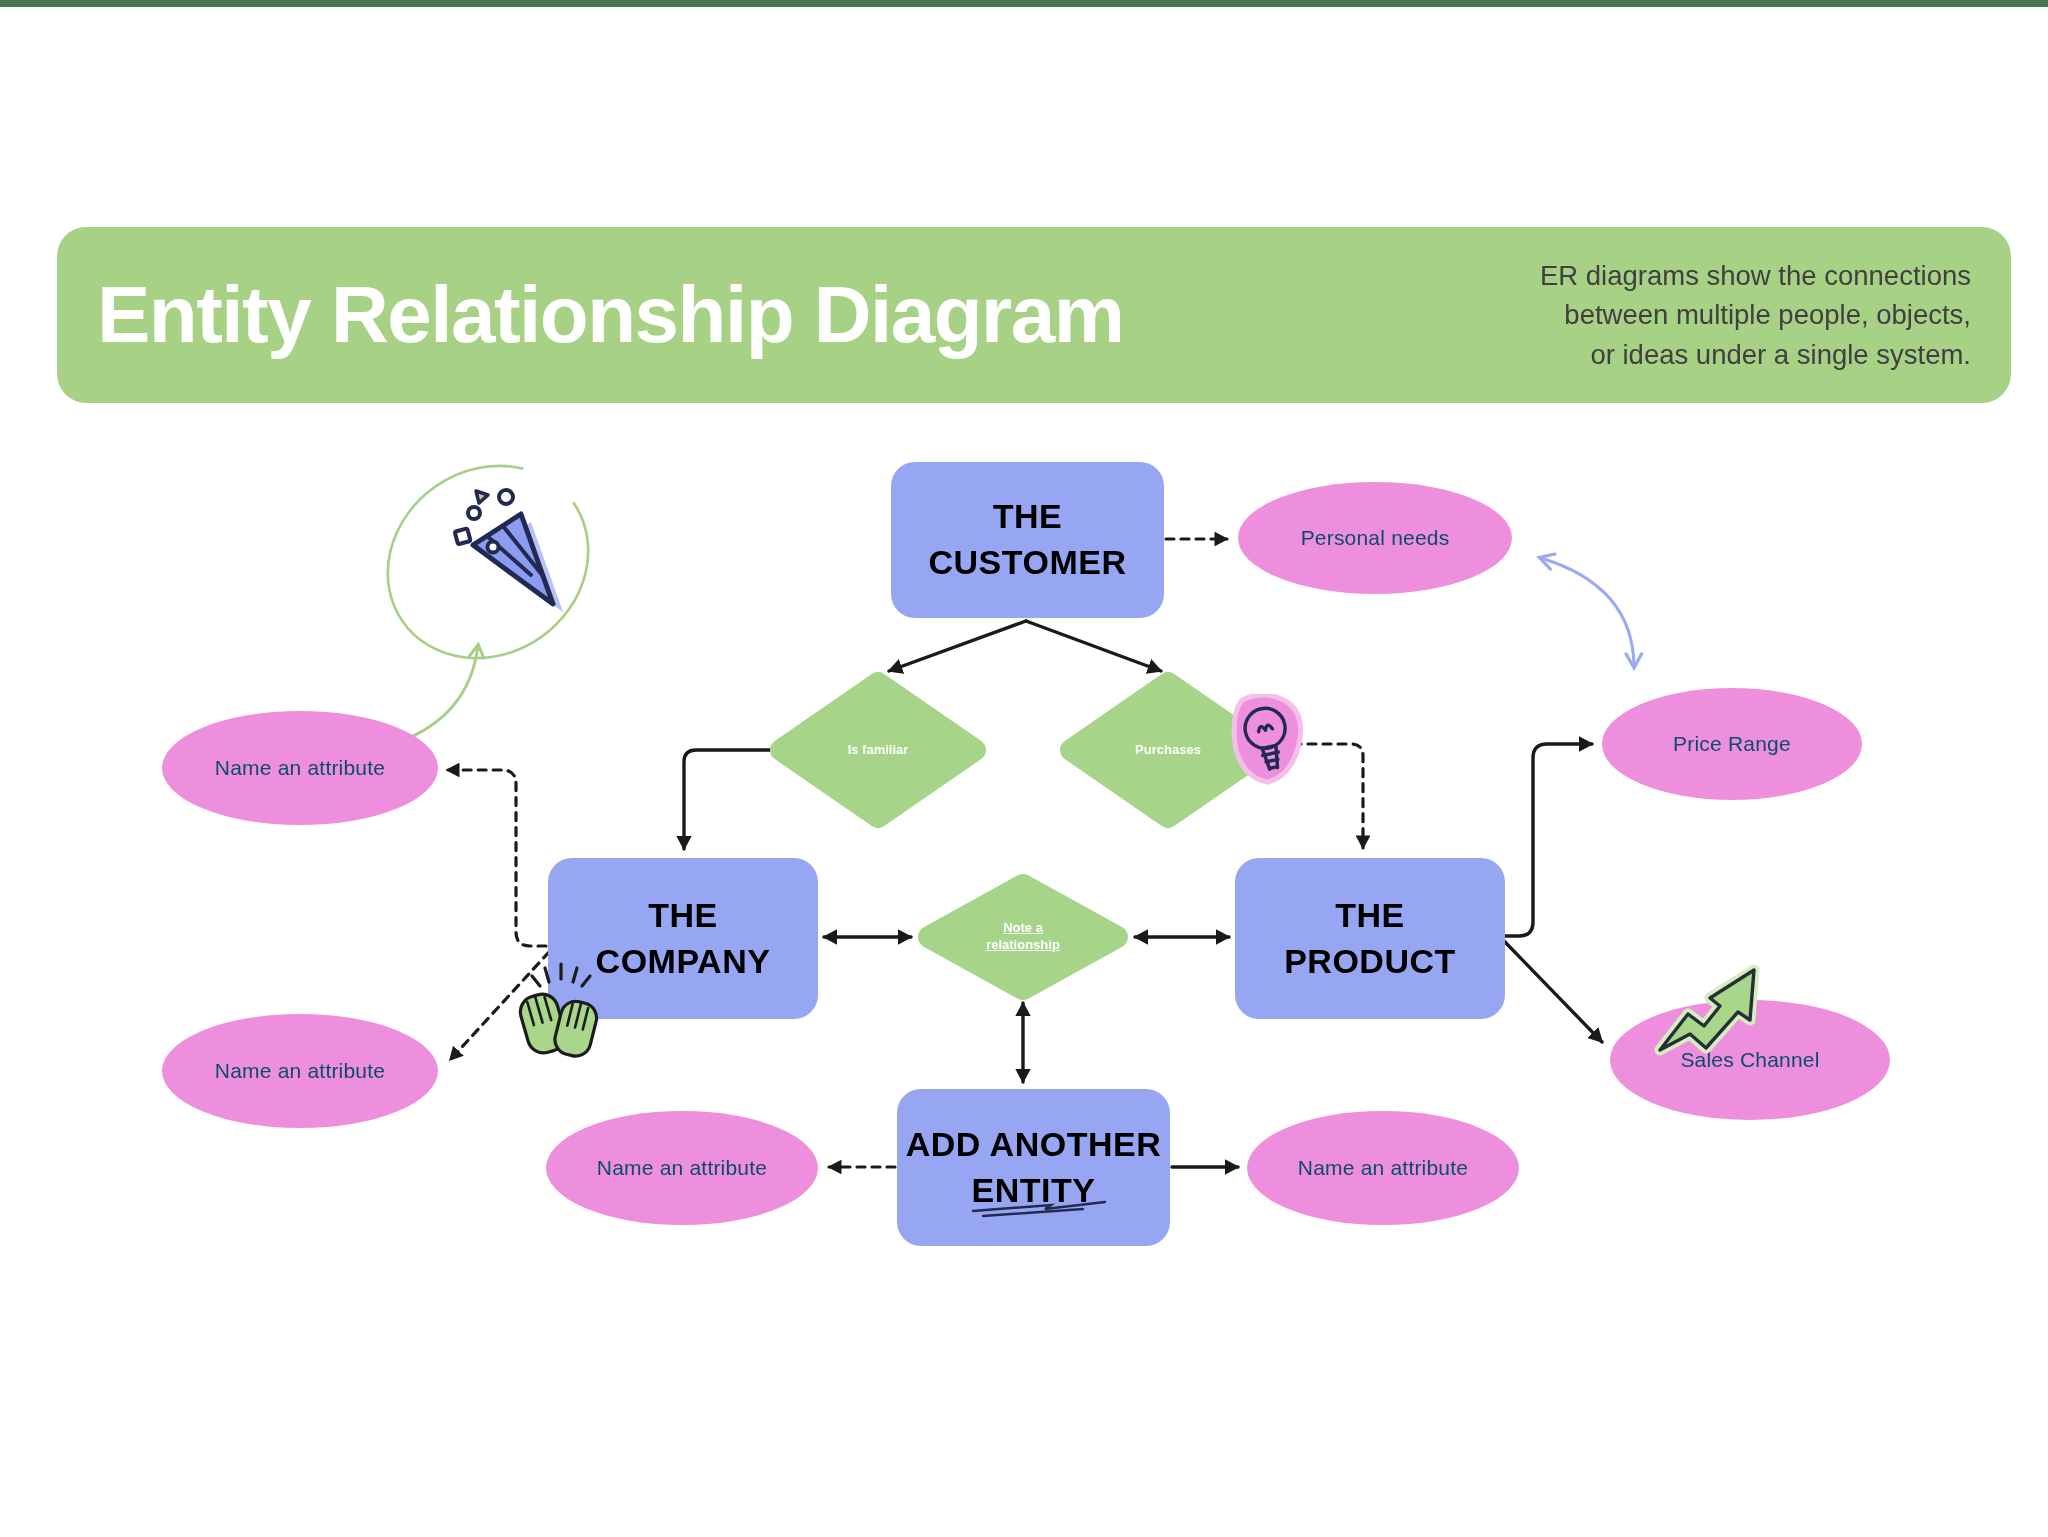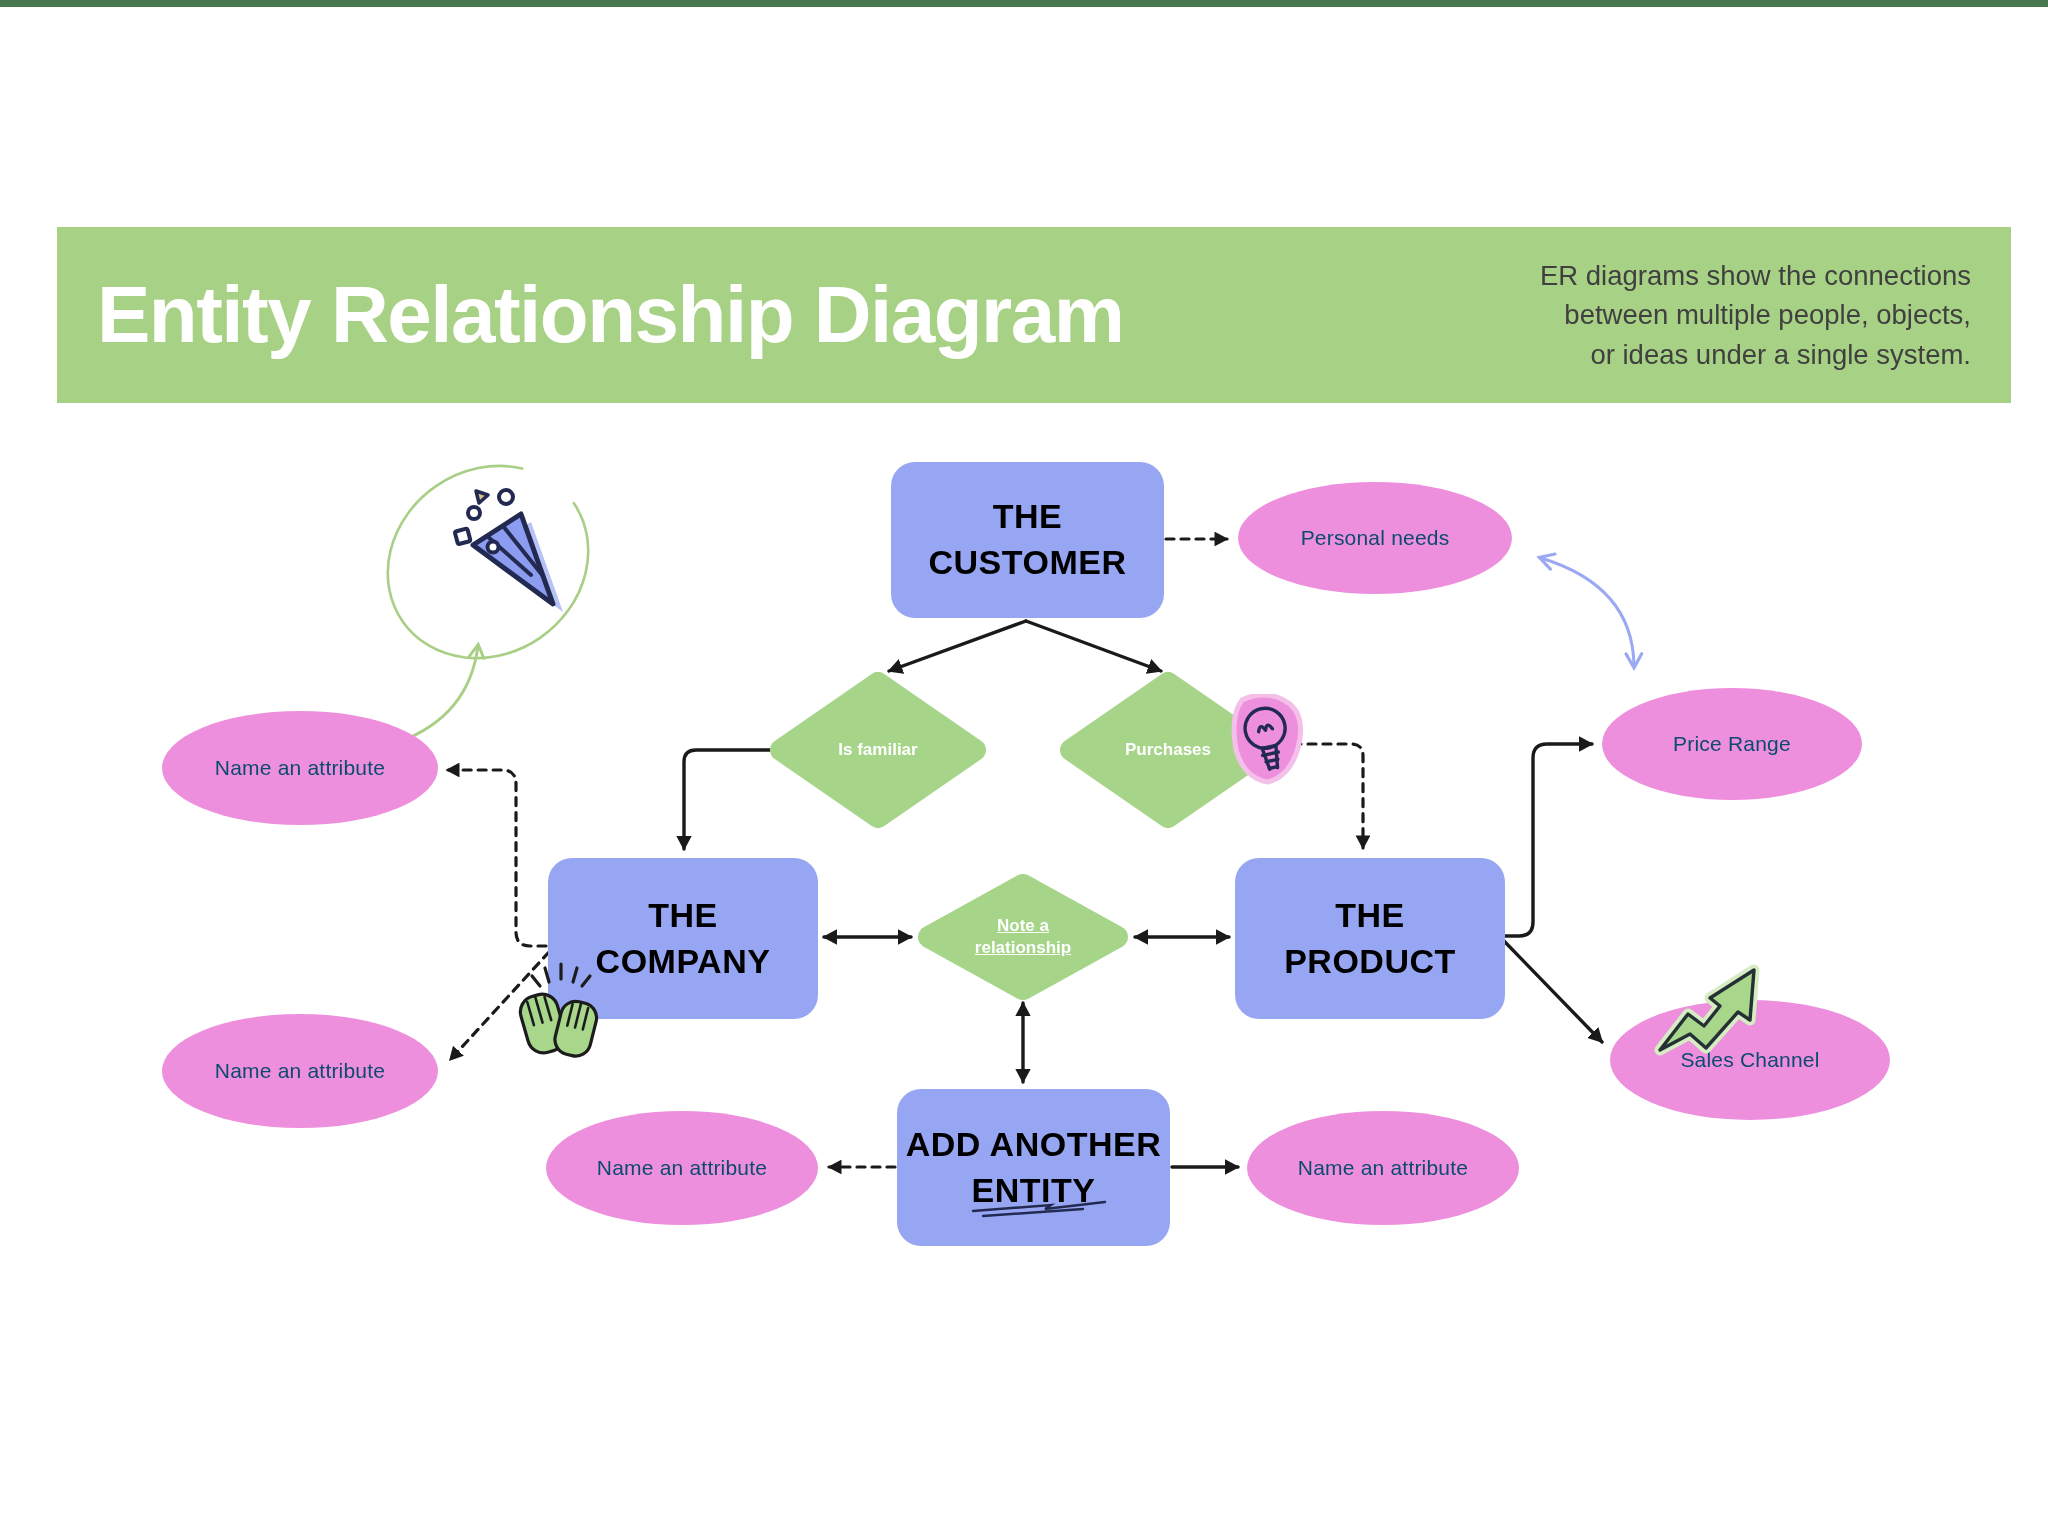--- a/index.html
+++ b/index.html
@@ -5,20 +5,21 @@
   html,body{margin:0;padding:0;background:#ffffff;}
   .canvas{
     position:relative;width:2048px;height:1537px;overflow:hidden;
     background:#ffffff;font-family:"Liberation Sans",sans-serif;
   }
   .topbar{position:absolute;left:0;top:0;width:2048px;height:7px;background:#47774e;}
   .band{
     position:absolute;left:57px;top:227px;width:1954px;height:176px;background:#a7d184;
     display:flex;align-items:center;justify-content:space-between;box-sizing:border-box;
     padding:12px 40px;
+    border-radius:29px;
   }
   .band h1{
     margin:0;color:#ffffff;font-size:80px;font-weight:bold;letter-spacing:-1.5px;
     white-space:nowrap;
   }
   .band .subtitle{
     margin:0;color:#404040;font-size:27.5px;line-height:39.5px;text-align:right;
     white-space:pre-line;font-weight:400;max-width:560px;
   }
   .links{position:absolute;left:0;top:0;}
@@ -26,21 +27,21 @@
     position:absolute;background:#97a6f2;border-radius:24px;color:#000000;
     display:flex;align-items:center;justify-content:center;text-align:center;
     font-size:34px;font-weight:600;letter-spacing:.5px;line-height:1.35;white-space:pre-line;
   }
   .ellipse{
     position:absolute;background:#ee8fdd;border-radius:50%;color:#0c4a6e;
     display:flex;align-items:center;justify-content:center;text-align:center;
     font-size:21px;font-weight:400;letter-spacing:.2px;
   }
   .dlabel{
-    position:absolute;color:#ffffff;font-size:17px;font-weight:700;text-align:center;
+    position:absolute;color:#ffffff;font-size:13px;font-weight:700;text-align:center;
     white-space:pre-line;line-height:1.3;display:flex;align-items:center;justify-content:center;
   }
   .icon{position:absolute;}
   .scribble{position:absolute;left:50%;transform:translateX(-46%);bottom:26px;}
 </style>
 </head>
 <body>
 
 <div class="canvas">
 

